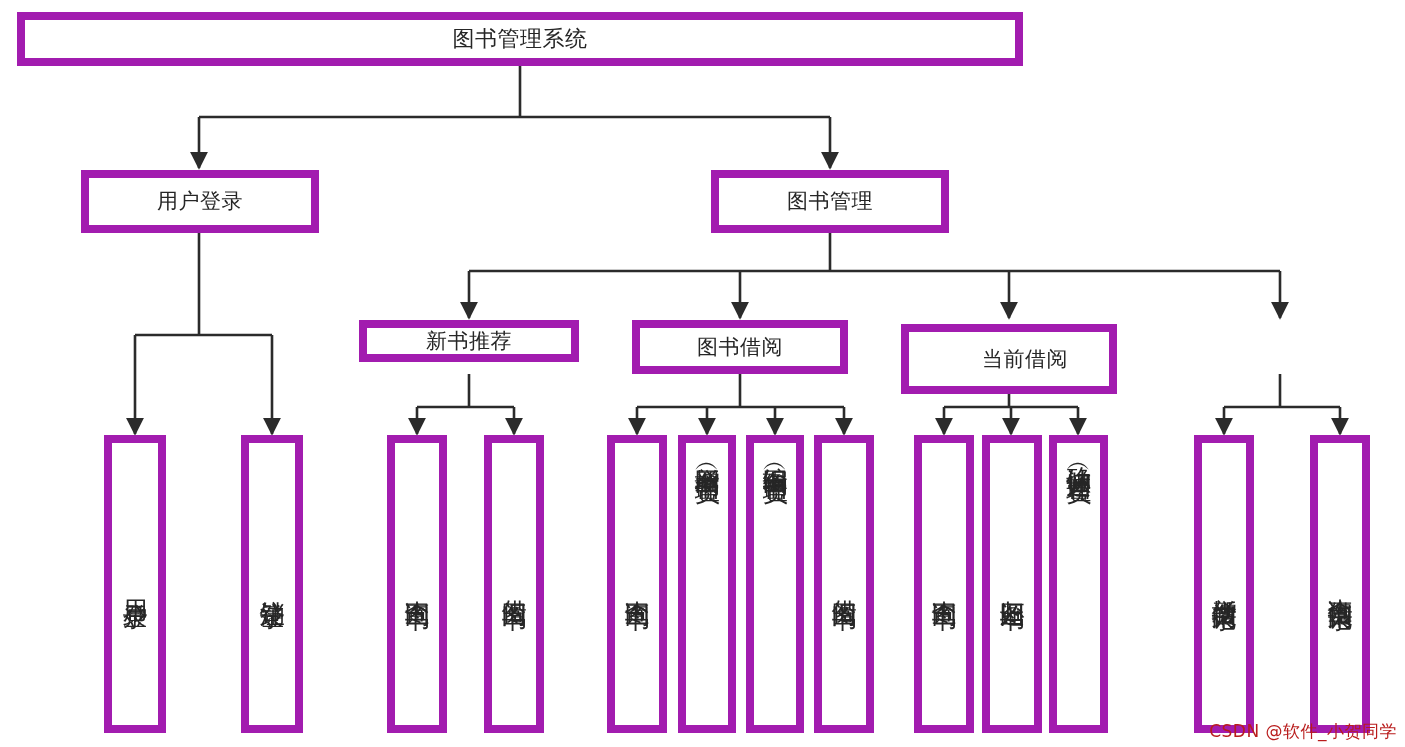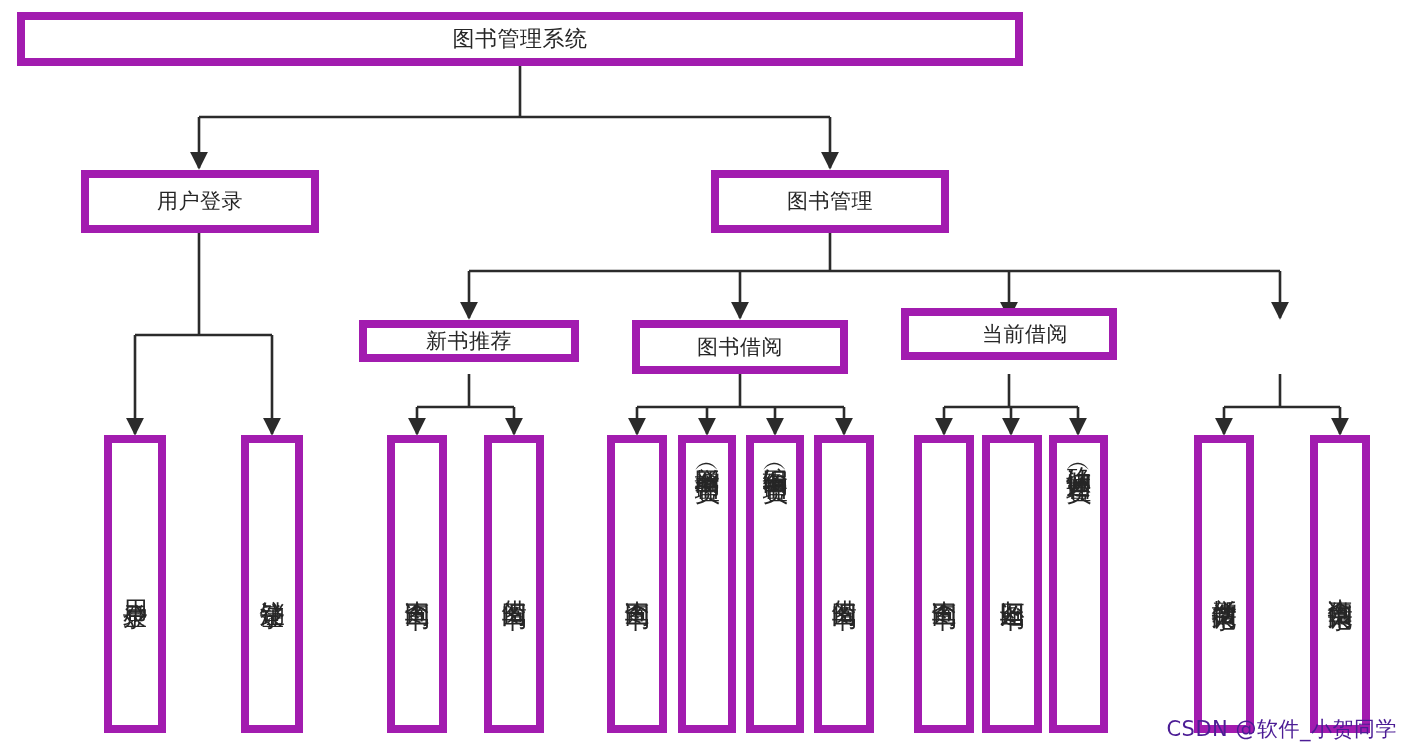--- a/index.html
+++ b/index.html
@@ -65,22 +65,22 @@
   }
   
   .node.v.center {
     align-items: center;
     padding-top: 0;
   }
   #watermark {
     position: absolute;
     right: 8px;
     bottom: 4px;
-    font-size: 21px;
-    color: #4c1d95;
+    font-size: 17px;
+    color: #b91c1c;
     letter-spacing: 0.5px;
     white-space: pre;
     font-family: "DejaVu Sans", "Liberation Sans", sans-serif;
   }
 </style>
 </head>
 <body>
 
 <div id="canvas">
 
@@ -147,21 +147,21 @@
   </div>
 
   <div class="node h" style="left:359px; top:320px; width:220px; height:42px;">
     <span class="lbl">新书推荐</span>
   </div>
 
   <div class="node h" style="left:632px; top:320px; width:216px; height:54px;">
     <span class="lbl">图书借阅</span>
   </div>
 
-  <div class="node h" style="left:901px; top:308px; width:216px; height:52px;padding-left:32px;">
+  <div class="node h" style="left:901px; top:324px; width:216px; height:70px;padding-left:32px;">
     <span class="lbl">当前借阅</span>
   </div>
 
 
   <div class="node v center" style="left:104px; top:435px; width:62px; height:298px;">
     <span class="lbl">用户登录</span>
   </div>
 
   <div class="node v center" style="left:241px; top:435px; width:62px; height:298px;">
     <span class="lbl">注销登录</span>

